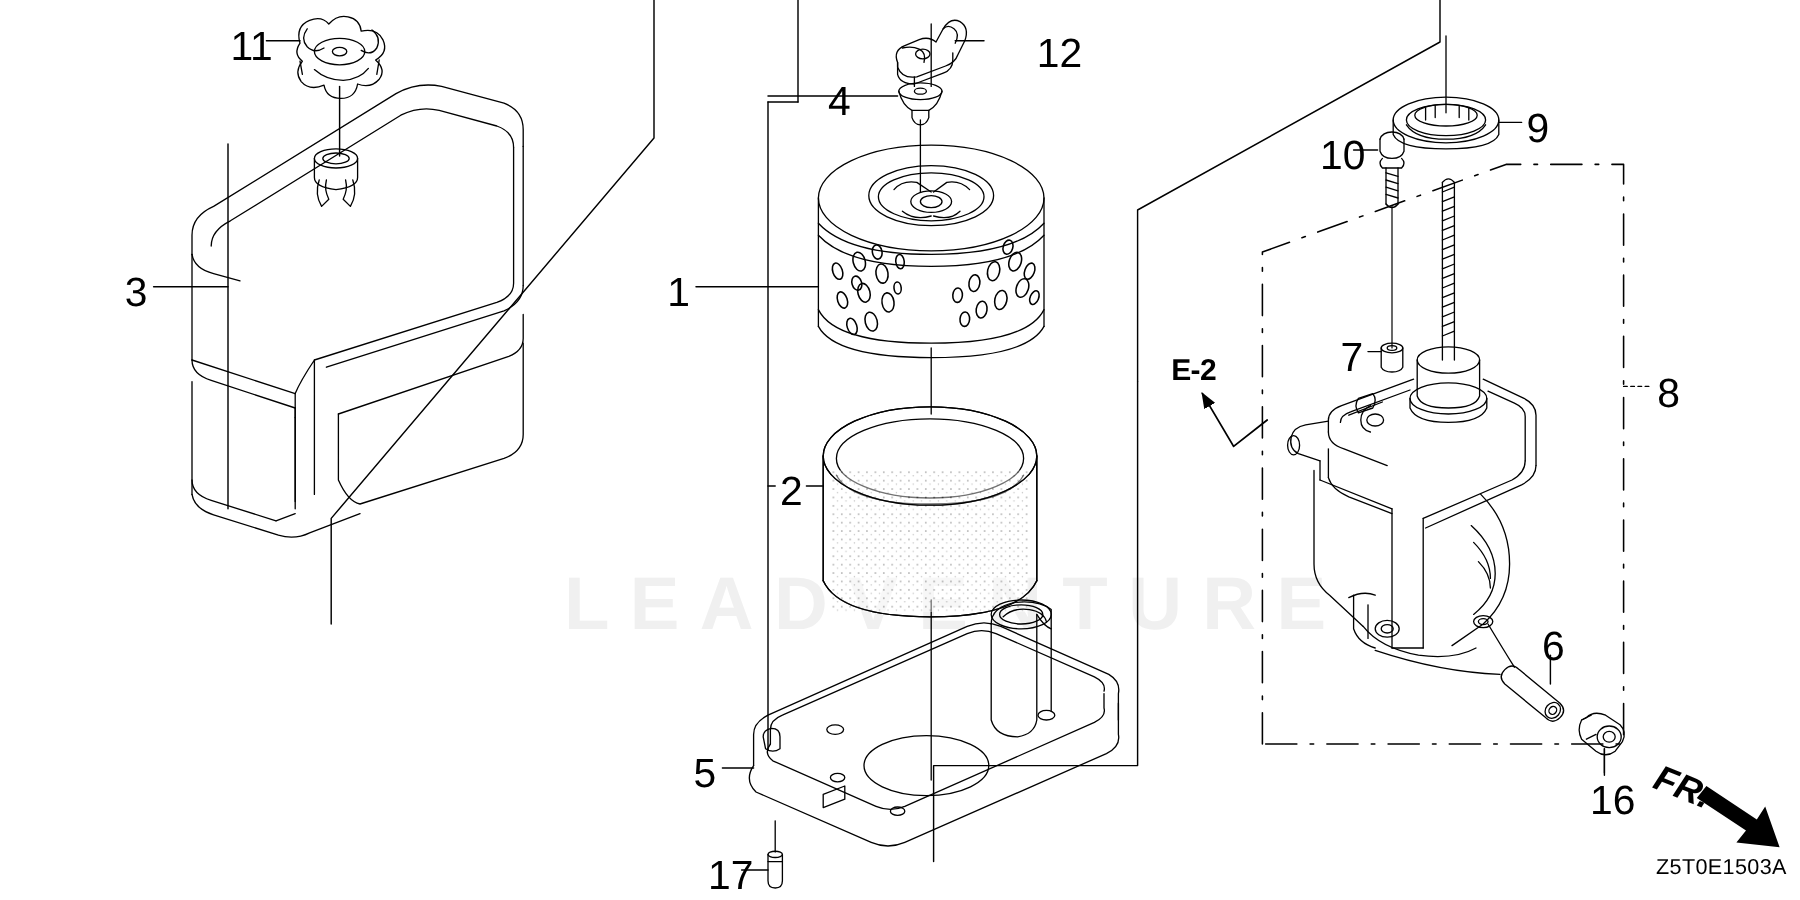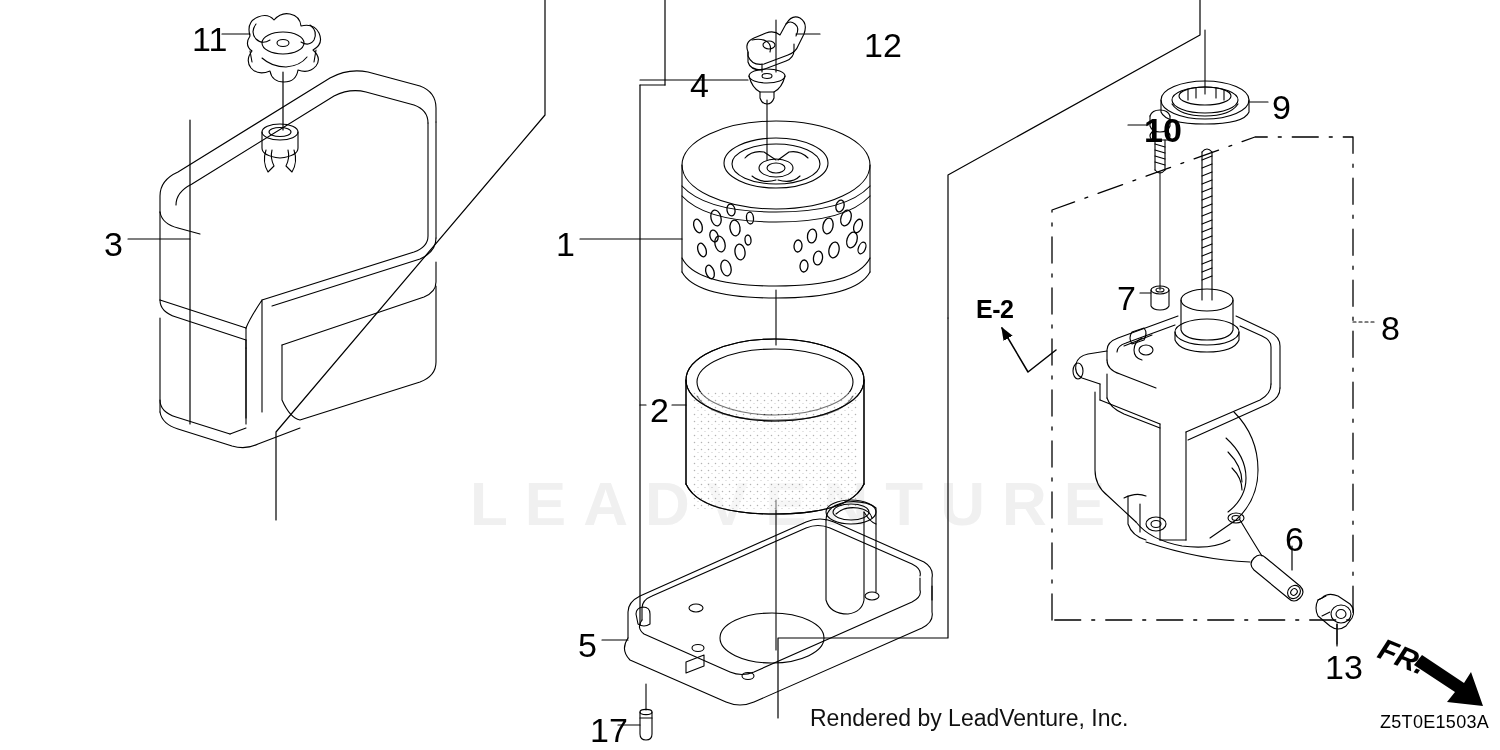--- a/index.html
+++ b/index.html
@@ -450,27 +450,26 @@
 
   <div class="callout" style="left:192px; top:22px;">11</div>
   <div class="callout" style="left:104px; top:227px;">3</div>
   <div class="callout" style="left:826px; top:28px;margin-left:38px;">12</div>
   <div class="callout" style="left:690px; top:68px;">4</div>
   <div class="callout" style="left:556px; top:227px;">1</div>
   <div class="callout" style="left:650px; top:393px;">2</div>
   <div class="callout" style="left:578px; top:628px;">5</div>
   <div class="callout" style="left:590px; top:713px;">17</div>
   <div class="callout" style="left:1272px; top:90px;">9</div>
-  <div class="callout" style="left:1144px; top:113px;font-weight:bold;">10</div>
+  <div class="callout" style="left:1100px; top:113px;">10</div>
   <div class="callout" style="left:1117px; top:281px;">7</div>
   <div class="callout" style="left:1381px; top:311px;">8</div>
   <div class="callout" style="left:1285px; top:522px;">6</div>
-  <div class="callout" style="left:1325px; top:650px;">13</div>
+  <div class="callout" style="left:1325px; top:650px;">16</div>
 
   <div class="ref-label" style="left:976px; top:295px;">E-2</div>
 
   <div class="fr-label">FR.</div>
 
-  <div class="footer-credit">Rendered by LeadVenture, Inc.</div>
 
   <div class="diagram-code">Z5T0E1503A</div>
 
 </div>
 
 </body></html>

